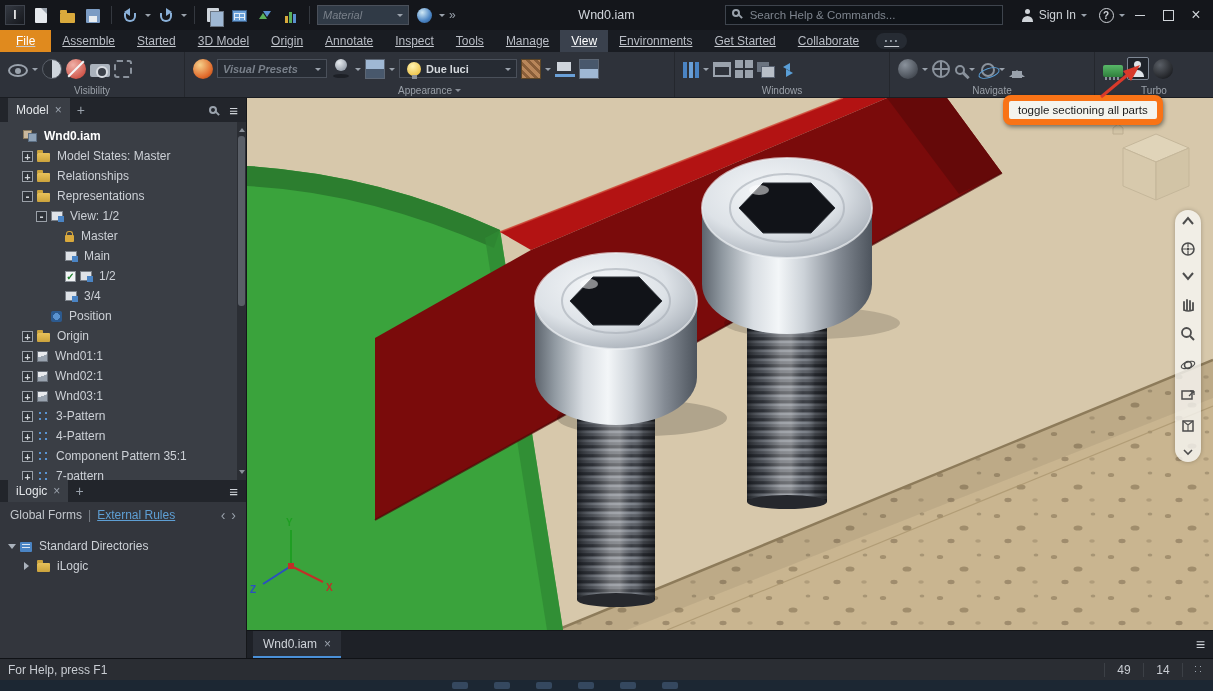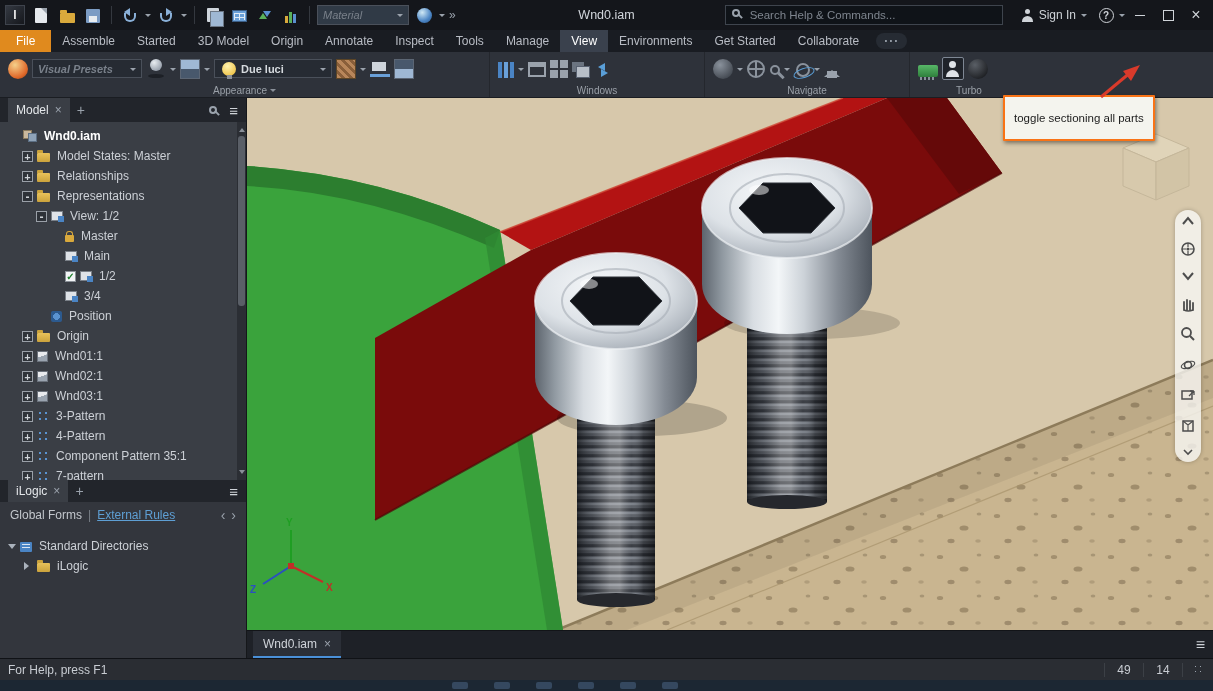--- a/index.html
+++ b/index.html
@@ -57,21 +57,21 @@
   .p-ico::after { content:""; position:absolute; bottom:0; left:1px; width:11px; height:6px; border-radius:6px 6px 0 0; background:#cfd3d8; }
   #signin { display:flex; align-items:center; gap:5px; padding:0 6px; color:#cfd3d8; }
   .h-ico { width:15px; height:15px; border:1.5px solid #cfd3d8; border-radius:50%; position:relative; display:inline-block; }
   .h-ico::after { content:"?"; position:absolute; inset:0; text-align:center; font:bold 10px/13px "Liberation Sans",sans-serif; color:#cfd3d8; }
   .wc { width:26px; height:28px; display:flex; align-items:center; justify-content:center; color:#cfd3d8; }
   .wc-min::after { content:""; width:10px; border-top:1.5px solid #cfd3d8; }
   .wc-max::after { content:""; width:9px; height:9px; border:1.5px solid #cfd3d8; }
   .wc-close::after { content:"\00D7"; font-size:16px; line-height:16px; }
 
   
-  #tabrow { height:22px; background:#191c22; display:flex; align-items:stretch; }
+  #tabrow { height:22px; background:#191c22; display:flex; align-items:stretch;text-decoration:underline; }
   .rtab { padding:0 11px; line-height:22px; color:#b8bcc4; font-size:12px; flex:none; }
   .rtab.file { background:#e08a1e; color:#fff; padding:0 16px; }
   .rtab.active { background:#3a414d; color:#fff; }
   .more-pill { margin:3px 6px; padding:0 8px; background:#262b33; border-radius:8px; color:#9aa2ac; line-height:16px; }
   .more-pill::after { content:"\00B7\00B7\00B7"; letter-spacing:1px; font-weight:bold; }
 
   
   #ribbon { height:46px; background:#2e323a; display:flex; border-bottom:1px solid #1a1d22; }
   .rgroup { position:relative; border-right:1px solid #24272d; height:100%; flex:none; }
   .rgroup .icons { display:flex; align-items:center; gap:4px; padding:3px 8px 0 8px; height:30px;font-weight:bold; }
@@ -197,21 +197,21 @@
   #viewcube { position:absolute; left:864px; top:24px; width:90px; height:90px; opacity:.55; }
   #navbar { position:absolute; left:928px; top:112px; width:26px; height:252px; background:rgba(248,248,246,.78); border-radius:13px; box-shadow:0 0 4px rgba(0,0,0,.25); display:flex; flex-direction:column; align-items:center; justify-content:space-between; padding:6px 0; }
   #navbar svg { display:block; }
 
   #doctabbar { height:28px; background:#1e2127; display:flex; align-items:center; border-top:1px solid #121418; }
   #doctab { margin-left:6px; height:100%; display:flex; align-items:center; gap:7px; padding:0 10px; background:#2b2f37; border-bottom:2px solid #4a90d8; color:#d0d4da; font-size:12px; }
   #doctabbar .spacer { flex:1; }
   #doctabbar .burger { font-size:16px; }
 
   
-  #tooltip { position:absolute; left:1003px; top:95px; z-index:60; background:#f4f4ee; border:2px solid #f97316; color:#1c1c1c; font-size:11.5px; padding:15px 9px; border-radius:1px; box-shadow:1px 2px 4px rgba(0,0,0,.45); white-space:nowrap; }
+  #tooltip { position:absolute; left:1003px; top:95px; z-index:60; background:#f4f4ee; border:6px solid #f97316; color:#1c1c1c; font-size:11.5px; padding:3px 9px; border-radius:8px; box-shadow:1px 2px 4px rgba(0,0,0,.45); white-space:nowrap; }
   #redarrow { position:absolute; left:1093px; top:57px; z-index:70; }
 
   
   #statusbar { height:22px; background:#2a2d33; border-top:1px solid #101216; display:flex; align-items:center; font-size:12px; color:#c8ccd2; }
   #statusbar .msg { margin-left:8px; }
   #statusbar .right { margin-left:auto; display:flex; align-items:center; height:100%; }
   .st-sep { width:1px; height:14px; background:#3c4046; margin:0 2px; }
   .st-val { width:34px; text-align:center; }
   .grid-ico { width:12px; height:12px; margin:0 8px; background-image:radial-gradient(circle 1.4px,#9aa2ac 60%,transparent 65%); background-size:5px 5px; }
 
@@ -306,20 +306,33 @@
     <span class="rtab">Manage</span>
     <span class="rtab active">View</span>
     <span class="rtab">Environments</span>
     <span class="rtab">Get Started</span>
     <span class="rtab">Collaborate</span>
     <span class="more-pill"></span>
   </div>
 
   <div id="ribbon">
 
+    <div class="rgroup" style="width:185px">
+      <div class="icons">
+        <span class="ri ri-eye"></span>
+        <span class="cdn"></span>
+        <span class="ri ri-sphere-half"></span>
+        <span class="ri ri-sphere-red"></span>
+        <span class="ri ri-camera"></span>
+        <span class="ri ri-dof"></span>
+      </div>
+      <div class="glabel">
+          <span>Visibility</span>
+        </div>
+    </div>
 
     <div class="rgroup" style="width:490px">
       <div class="icons">
         <span class="ri ri-paint"></span>
         <div class="combo ghost" id="vp-combo">
           <span class="cval">Visual Presets</span>
           <span class="cdn"></span>
         </div>
         <span class="ri ri-shadow"></span>
         <span class="cdn"></span>

